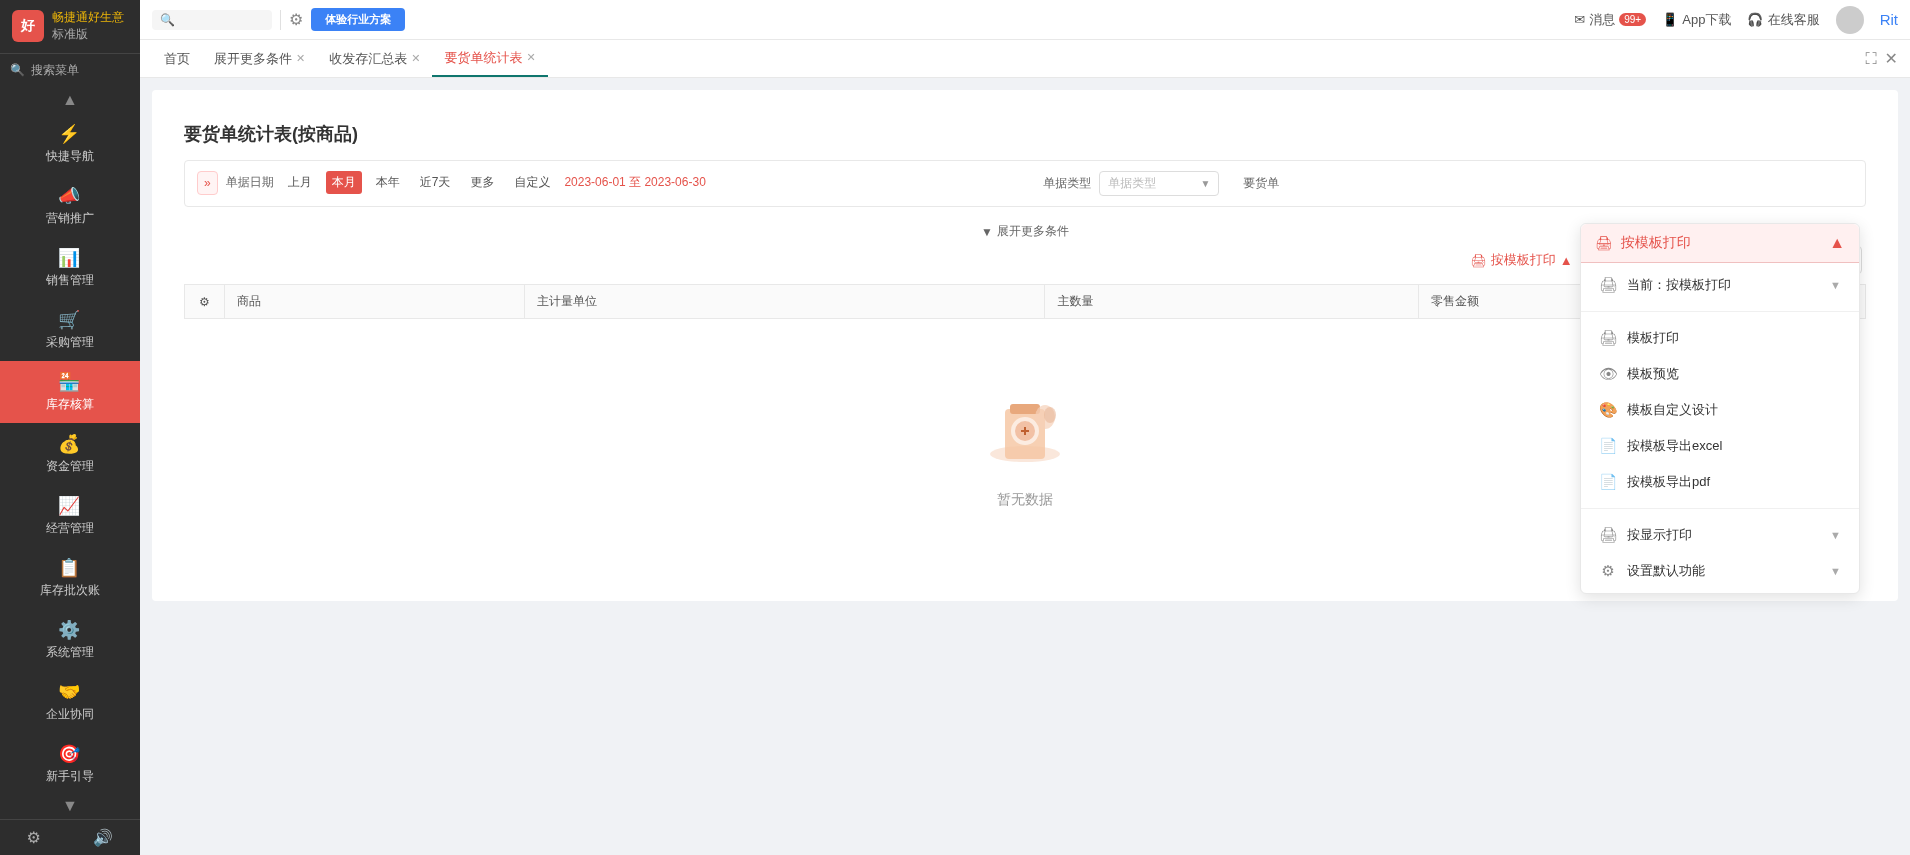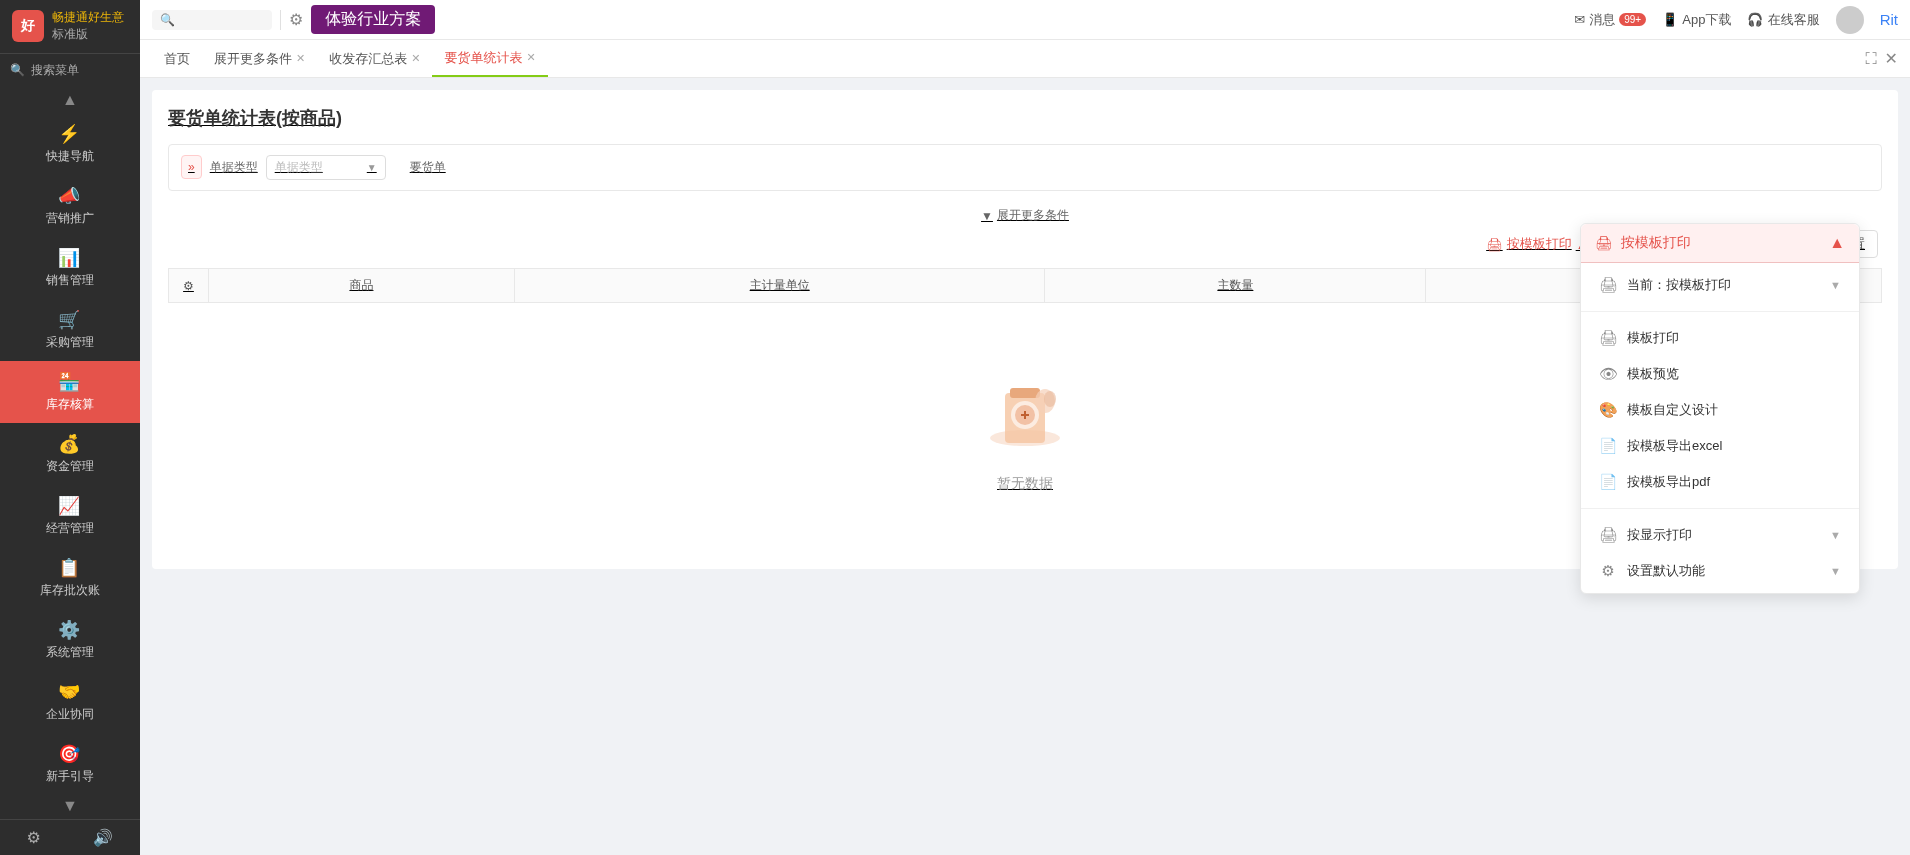--- a/index.html
+++ b/index.html
@@ -74,23 +74,23 @@
     }
     .topbar-search {
       display: flex; align-items: center;
       background: #f5f5f5; border-radius: 4px;
       padding: 3px 8px; gap: 4px;
       color: #999; font-size: 12px; width: 120px;
     }
     .topbar-divider { width: 1px; height: 20px; background: #e0e0e0; }
     .topbar-gear { color: #888; cursor: pointer; font-size: 16px; }
     .topbar-trial {
-      background: #701a75; color: #fff;
+      background: #3b82f6; color: #fff;
       border: none; border-radius: 4px;
-      padding: 4px 14px; font-size: 16px; cursor: pointer;
+      padding: 4px 14px; font-size: 11px; cursor: pointer; font-weight: bold;
     }
     .topbar-right { margin-left: auto; display: flex; align-items: center; gap: 16px; }
     .topbar-right-item { display: flex; align-items: center; gap: 4px; color: #555; cursor: pointer; font-size: 13px; }
     .topbar-right-item .badge {
       background: #e5534b; color: #fff;
       border-radius: 10px; padding: 1px 5px; font-size: 10px;
     }
     .topbar-avatar { width: 28px; height: 28px; background: #ccc; border-radius: 50%; }
 
     
@@ -101,28 +101,28 @@
       padding: 0 12px;
       height: 38px;
     }
     .tab {
       padding: 8px 12px;
       font-size: 13px; color: #555;
       cursor: pointer;
       white-space: nowrap;
       display: flex; align-items: center; gap: 4px;
     }
-    .tab.active { color: #e5534b; border-bottom: 2px solid #84cc16; }
+    .tab.active { color: #e5534b; border-bottom: 2px solid #0f766e; }
     .tab-close { color: #aaa; font-size: 11px; cursor: pointer; }
     .tabs-actions { margin-left: auto; display: flex; align-items: center; gap: 8px; }
     .tabs-actions-btn { color: #888; cursor: pointer; font-size: 16px; }
 
     
     .content { flex: 1; overflow-y: auto; padding: 0; background: #f0f2f5; position: relative; }
-    .page-container { background: #fff; margin: 12px; border-radius: 4px; padding: 16px; text-decoration: underline; }
+    .page-container { background: #fff; margin: 12px; border-radius: 4px; padding: 32px; }
     .page-title { font-size: 18px; font-weight: bold; color: #333; margin-bottom: 14px; }
 
     
     .filter-bar {
       display: flex; align-items: flex-start; gap: 8px;
       border: 1px solid #e8e8e8; border-radius: 4px;
       padding: 10px 12px; margin-bottom: 10px;
       background: #fff;
     }
     .filter-expand-btn {
@@ -176,21 +176,21 @@
       border: 1px solid #ddd; border-radius: 4px;
       padding: 4px 12px; cursor: pointer; background: #fff;
       font-size: 13px; color: #555;
     }
 
     
     .data-table { width: 100%; border-collapse: collapse; }
     .data-table th {
       background: #fafafa; border: 1px solid #e8e8e8;
       padding: 8px 12px; font-size: 12px; color: #555;
-      text-align: center; font-weight: 500;
+      text-align: left; font-weight: 500;
     }
     .data-table th:first-child { width: 40px; text-align: center; }
     .data-table td {
       border: 1px solid #e8e8e8; padding: 8px 12px;
       font-size: 12px; color: #333;
     }
 
     
     .empty-state {
       display: flex; flex-direction: column; align-items: center;
@@ -350,20 +350,30 @@
       <span class="tabs-actions-btn">✕</span>
     </div>
   </div>
 
   <div class="content">
     <div class="page-container">
       <div class="page-title">要货单统计表(按商品)</div>
 
       <div class="filter-bar">
         <button class="filter-expand-btn">»</button>
+        <div class="filter-section">
+          <span class="filter-label">单据日期</span>
+          <button class="date-btn">上月</button>
+          <button class="date-btn active">本月</button>
+          <button class="date-btn">本年</button>
+          <button class="date-btn">近7天</button>
+          <button class="date-btn">更多</button>
+          <button class="date-btn">自定义</button>
+          <span class="date-range">2023-06-01 至 2023-06-30</span>
+        </div>
         <div class="filter-section">
           <span class="filter-label">单据类型</span>
           <div class="filter-select">
             <span style="flex:1; color:#bbb;">单据类型</span>
             <span class="filter-select-arrow">▼</span>
           </div>
           <span class="filter-label" style="margin-left:16px;">要货单</span>
         </div>
       </div>
 

